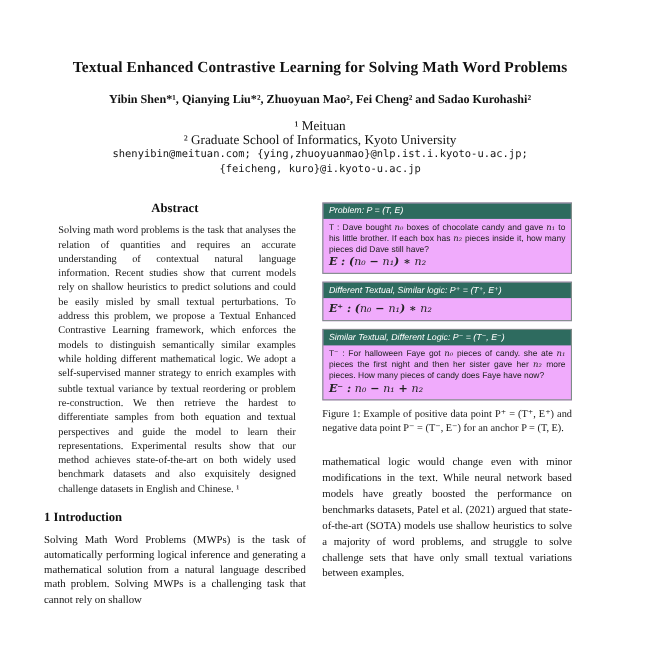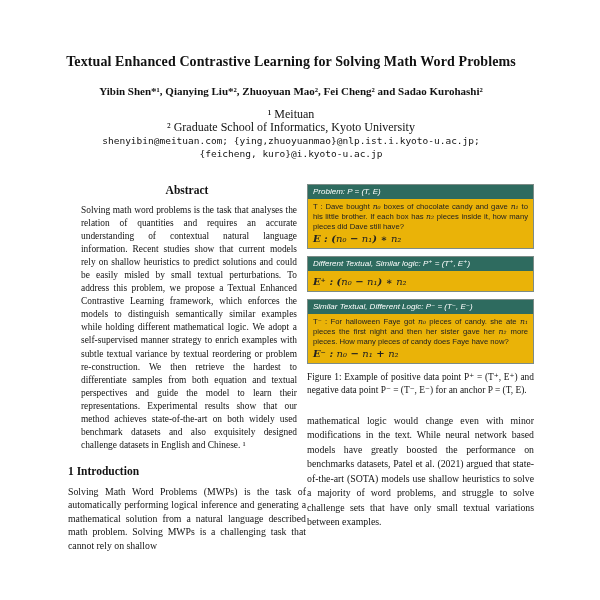--- a/index.html
+++ b/index.html
@@ -23,36 +23,36 @@
   }
   .authors {
     font-size: 11px; font-weight: bold; text-align: center; margin-bottom: 11px;
   }
   .affil { font-size: 12px; text-align: center; line-height: 13px; }
   .email {
     font-family: "DejaVu Sans Mono", "Liberation Mono", monospace;
     font-size: 9.5px; text-align: center; line-height: 13px;
   }
   .email-block { margin-top: 0; }
-  .columns { display: flex; gap: 1px; margin-top: 24px; margin-left: 28px; }
+  .columns { display: flex; gap: 15px; margin-top: 24px; }
   .col-left { width: 238px; flex: 0 0 238px; }
   .col-right { width: 227px; flex: 0 0 227px; }
   .abstract-heading {
     font-size: 11.5px; font-weight: bold; text-align: center; margin-bottom: 8px;
   }
   .abstract-body {
     margin: 0 9px 0 13px;
     font-size: 9.4px; line-height: 13.05px; text-align: justify;
   }
   .section-heading { font-size: 11.5px; font-weight: bold; margin: 13px 0 8px; }
   .body-text { font-size: 9.8px; line-height: 13.4px; text-align: justify; }
   .fig-box {
     border: 1px solid var(--box-border, #7d8c87);
     margin-bottom: 7px;
-    background: #eab308;
+    background: #f0abfc;
   }
   .fig-box-header {
     background: var(--box-header-bg, #2e6b5f);
     color: #ffffff;
     font-family: "Liberation Sans", "DejaVu Sans", sans-serif;
     font-size: 8px; line-height: 10px; padding: 2px 5px;
     font-style: italic;
   }
   .fig-box-body {
     padding: 3px 5px 4px;

